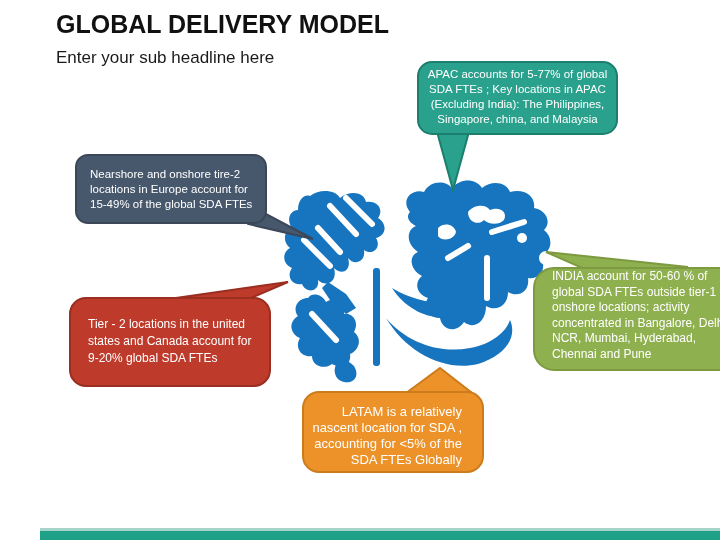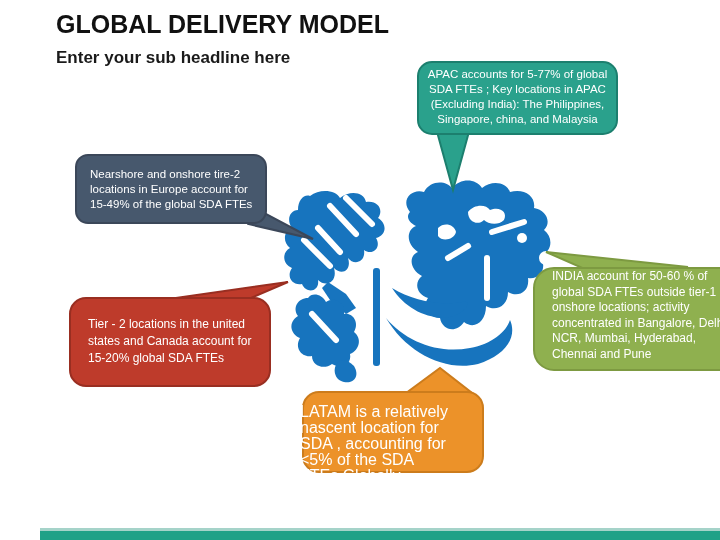--- a/index.html
+++ b/index.html
@@ -11,21 +11,21 @@
     font-family:"Liberation Sans", sans-serif;
     margin-left:40px;
   }
   .title{
     position:absolute;left:16px;top:10px;
     font-size:25px;font-weight:700;color:#111111;
     letter-spacing:0px;margin:0;
   }
   .subtitle{
     position:absolute;left:16px;top:48px;
-    font-size:17px;font-weight:700;color:#1a1a1a;
+    font-size:17px;font-weight:400;color:#1a1a1a;
   }
   svg.art{position:absolute;left:0;top:0;}
   .callout-text{
     position:absolute;
     color:#ffffff;
     font-size:11.5px;
     line-height:15px;
   }
   .ct-center{text-align:center;}
 </style>
@@ -113,19 +113,19 @@
     </g>
 
     <rect x="0" y="528" width="720" height="3" fill="#A5D3C9"></rect>
     <rect x="0" y="531" width="720" height="9" fill="#1FA187"></rect>
   </svg>
 
   <div class="callout-text ct-center" style="left:384px;top:67px;width:187px;">APAC accounts for 5-77% of global SDA FTEs ; Key locations in APAC (Excluding India): The Philippines, Singapore, china, and Malaysia</div>
 
   <div class="callout-text" style="left:50px;top:167px;width:168px;">Nearshore and onshore tire-2 locations in Europe account for 15-49% of the global SDA FTEs</div>
 
-  <div class="callout-text" style="left:48px;top:316px;width:172px;font-size:12px;line-height:17px;">Tier - 2 locations in the  united states and Canada account for 15-20% global SDA FTEs</div>
+  <div class="callout-text" style="left:48px;top:316px;width:172px;font-size:12px;line-height:17px;">Tier - 2 locations in the  united states and Canada account for 9-20% global SDA FTEs</div>
 
   <div class="callout-text" style="left:512px;top:269px;width:186px;font-size:12px;line-height:15.5px;">INDIA account for  50-60 % of global SDA FTEs outside tier-1 onshore locations; activity concentrated in Bangalore, Delhi NCR, Mumbai, Hyderabad, Chennai and Pune</div>
 
-  <div class="callout-text" style="left:260px;top:404px;width:156px;font-size:16px;line-height:16px;">LATAM is a relatively nascent location for SDA , accounting for &lt;5% of the SDA FTEs Globally</div>
+  <div class="callout-text" style="left:266px;top:404px;width:156px;font-size:13px;line-height:16px;text-align:right;">LATAM is a relatively nascent location for SDA , accounting for &lt;5% of the SDA FTEs Globally</div>
 
 </div>
 
 </body></html>

